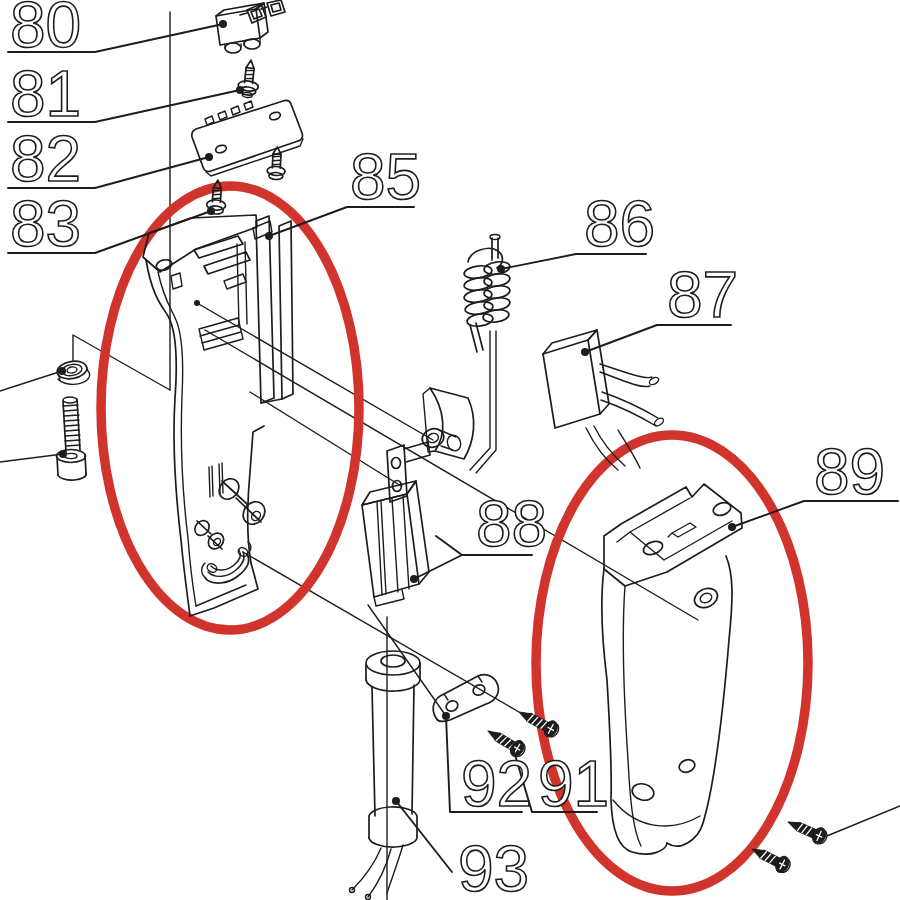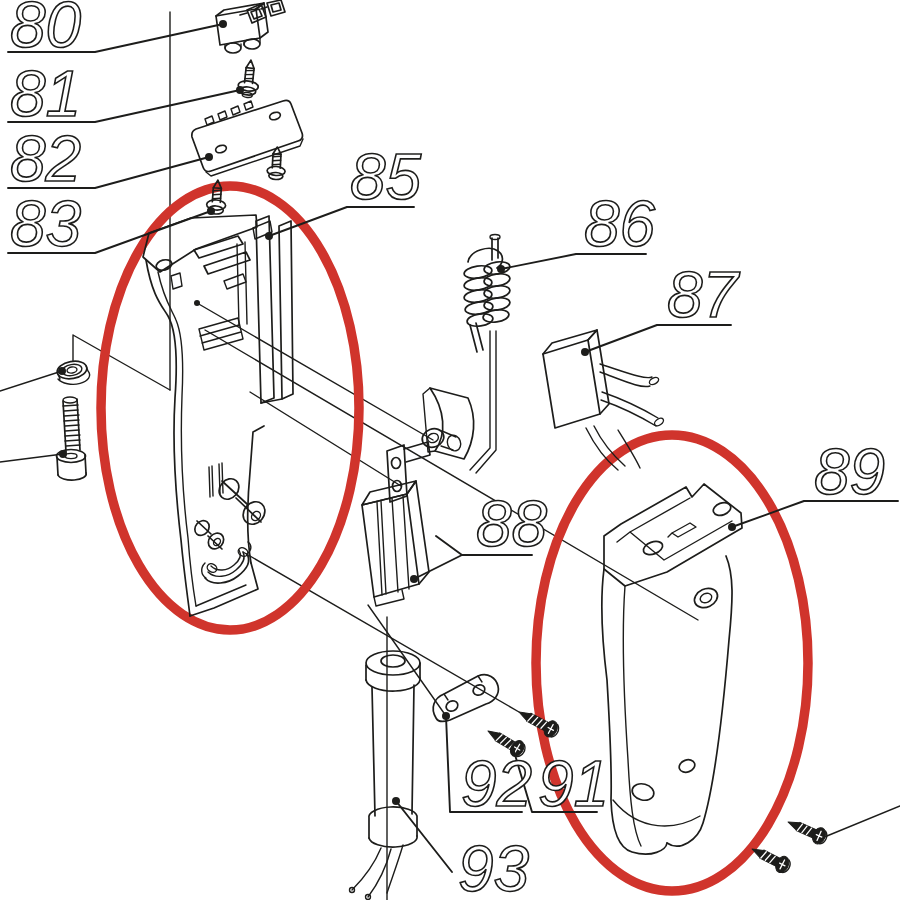--- a/index.html
+++ b/index.html
@@ -1,17 +1,17 @@
 <!DOCTYPE html>
 <html style="--ink: #1d1d1b; --hl: #d0342c; --bg: #ffffff;"><head>
 <meta charset="utf-8">
 <style>
   :root { --ink:#1d1d1b; --hl:#d0342c; --bg:#ffffff; }
   html,body { margin:0; padding:0; background:var(--bg); }
-  .stage { width:900px; height:900px; position:relative; background:var(--bg); overflow:hidden;font-style:italic; }
+  .stage { width:900px; height:900px; position:relative; background:var(--bg); overflow:hidden; }
   svg { display:block; }
   .ln   { fill:none; stroke:var(--ink); stroke-width:1.7; stroke-linecap:round; stroke-linejoin:round; }
   .thin { fill:none; stroke:var(--ink); stroke-width:1.4; stroke-linecap:round; stroke-linejoin:round; }
   .lead { fill:none; stroke:var(--ink); stroke-width:1.9; stroke-linecap:round; stroke-linejoin:round; }
   .dot  { fill:var(--ink); stroke:none; }
   .dark { fill:var(--ink); stroke:var(--ink); stroke-width:1; stroke-linejoin:round; }
   .wht  { fill:none; stroke:#ffffff; stroke-width:1.3; stroke-linecap:round; }
   .red  { fill:none; stroke:var(--hl); stroke-width:9.5; }
   .callout { font-family:"Liberation Sans", sans-serif; font-size:64px;
              fill:#ffffff; stroke:var(--ink); stroke-width:1.6px; }

